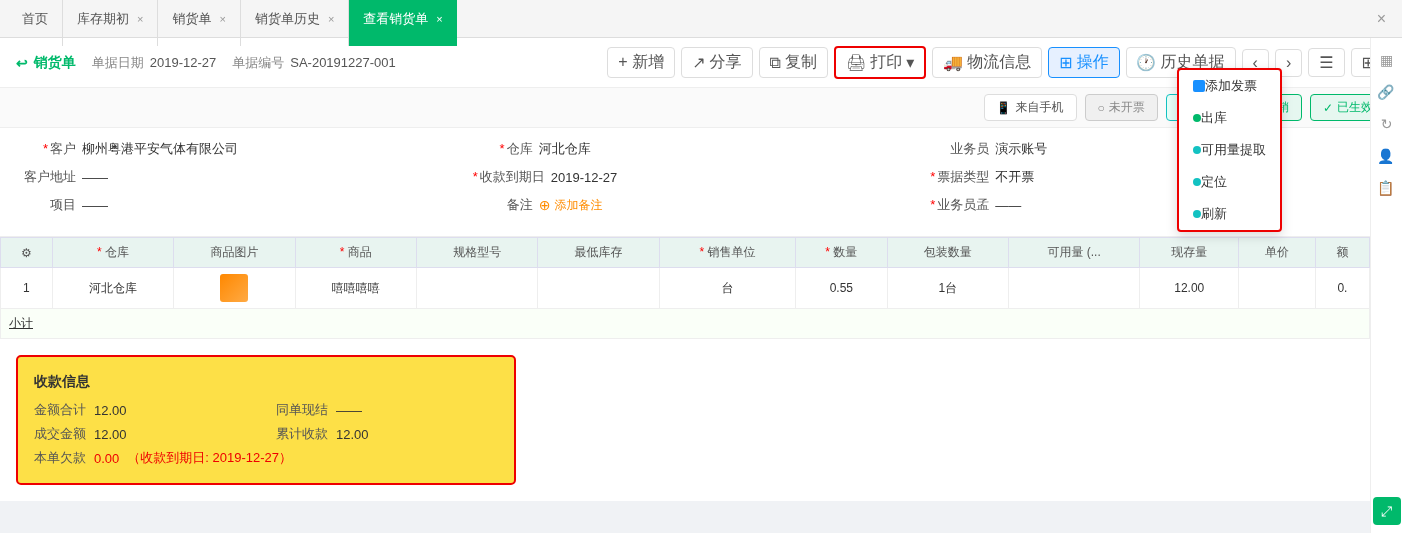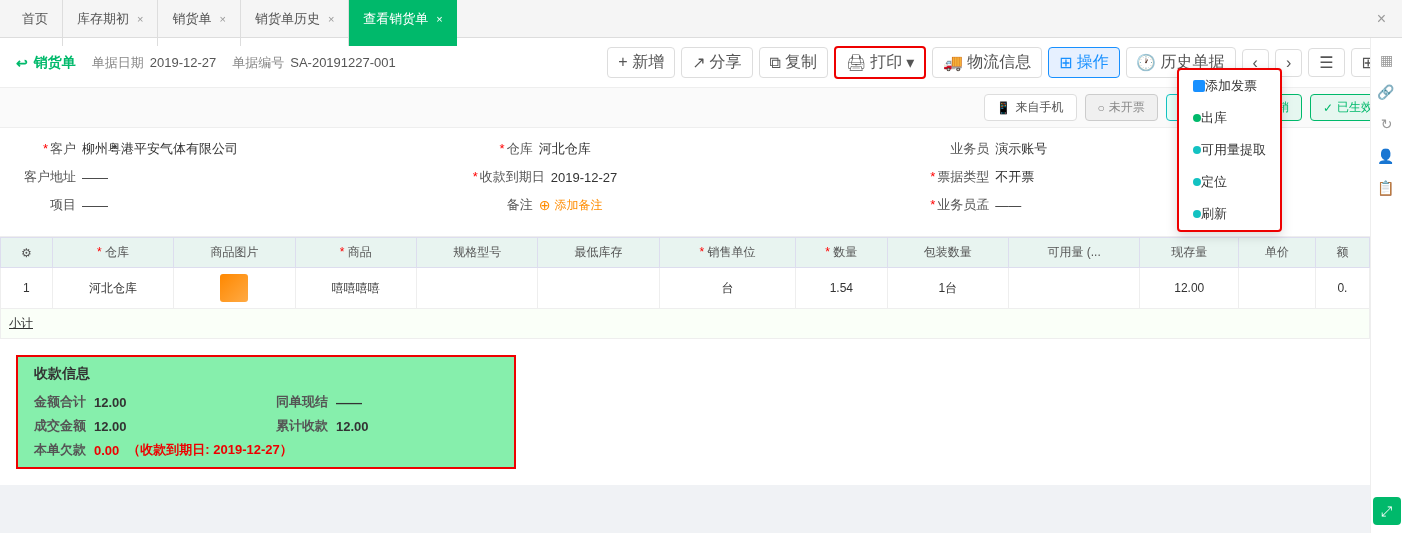--- a/index.html
+++ b/index.html
@@ -102,26 +102,26 @@
     .product-thumb {
       width: 28px; height: 28px;
       background: linear-gradient(135deg, #ff8800, #ffaa44);
       border-radius: 3px; margin: 0 auto;
       display: flex; align-items: center; justify-content: center;
     }
 
     
     .bottom-section { padding: 16px; }
     .info-box {
-      border: 2px solid #e00; border-radius: 0;
-      padding: 8px 16px; display: inline-block;
-      min-width: 500px; background: #86efac;
+      border: 2px solid #e00; border-radius: 5px;
+      padding: 16px 16px; display: inline-block;
+      min-width: 500px; background: #fde047;
     }
     .info-box-title { font-weight: 700; margin-bottom: 10px; font-size: 14px; }
-    .info-grid { display: grid; grid-template-columns: 1fr 1fr; gap: 6px 20px; font-weight: bold; }
+    .info-grid { display: grid; grid-template-columns: 1fr 1fr; gap: 6px 20px; }
     .info-row { display: flex; gap: 8px; align-items: center; }
     .info-label { color: #555; white-space: nowrap; }
     .info-value { color: #333; }
     .info-value.red { color: #e00; }
     .dropdown-menu {
       position: absolute; top: 68px; right: 120px;
       background: #fff; border: 1px solid #ddd; border-radius: 4px;
       box-shadow: 0 4px 12px rgba(0,0,0,0.15); z-index: 200;
       min-width: 100px;
       border: 2px solid #e00;
@@ -328,21 +328,21 @@
         <tr>
           <td>1</td>
           <td>河北仓库</td>
           <td>
             <div class="product-thumb"></div>
           </td>
           <td>嘻嘻嘻嘻</td>
           <td></td>
           <td></td>
           <td>台</td>
-          <td>1.54</td>
+          <td>0.55</td>
           <td>1台</td>
           <td></td>
           <td>12.00</td>
           <td></td>
           <td>0.</td>
         </tr>
         <tr class="subtotal">
           <td colspan="13" style="text-align:left; padding-left:8px;">小计</td>
         </tr>
       </tbody>

